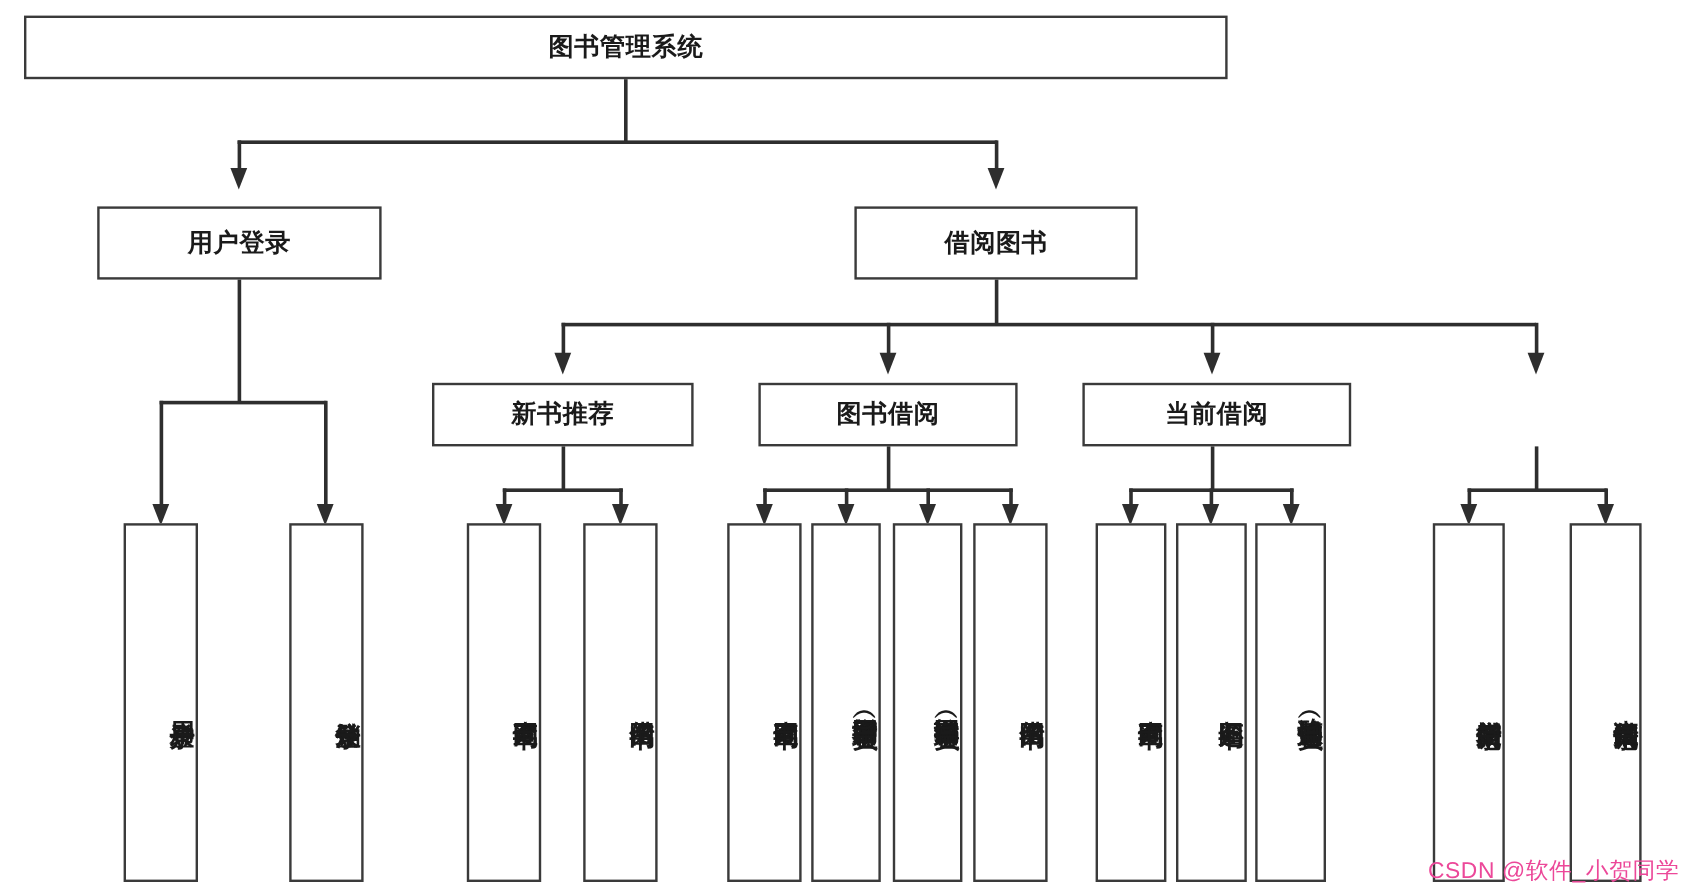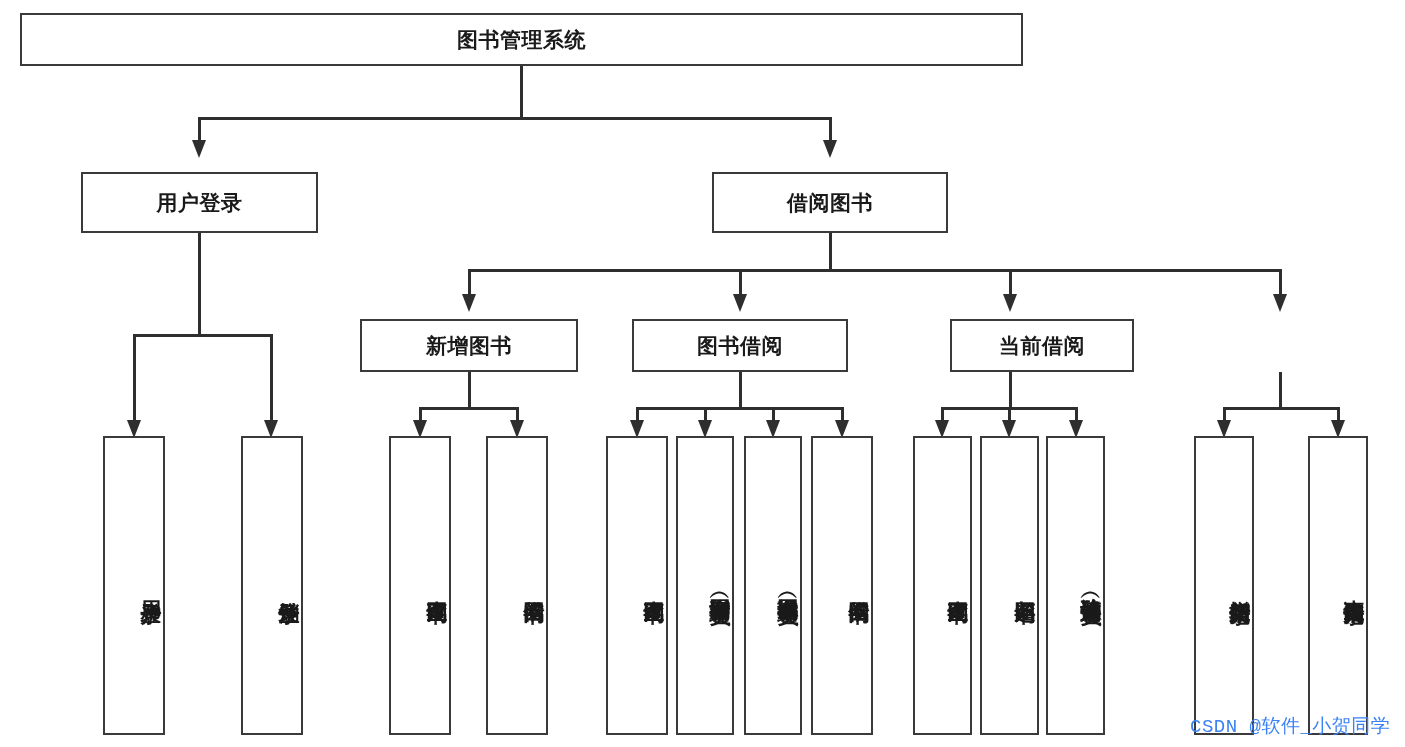--- a/index.html
+++ b/index.html
@@ -56,26 +56,25 @@
   .arrow {
     position: absolute;
     width: 0;
     height: 0;
     border-left: 7px solid transparent;
     border-right: 7px solid transparent;
     border-top: 18px solid #2e2e2e;
   }
   .watermark {
     position: absolute;
-    color: #3b82f6;
+    color: #ec4899;
     font-size: 19px;
     white-space: nowrap;
     letter-spacing: 0.5px;
     pointer-events: none;
-    font-family: Liberation Mono, monospace;
   }
 </style>
 </head>
 <body>
 
 <div id="canvas">
 
   <div class="node horiz" style="left:20px; top:13px; width:1003px; height:53px;">
     <span class="node-label">图书管理系统</span>
   </div>
@@ -106,26 +105,26 @@
   <div class="line vline" style="left:468px; top:269px; width:2.5px; height:27px;"></div>
   <div class="arrow" style="left:462px; top:294px;"></div>
   <div class="line vline" style="left:739px; top:269px; width:2.5px; height:27px;"></div>
   <div class="arrow" style="left:733px; top:294px;"></div>
   <div class="line vline" style="left:1009px; top:269px; width:2.5px; height:27px;"></div>
   <div class="arrow" style="left:1003px; top:294px;"></div>
   <div class="line vline" style="left:1279px; top:269px; width:2.5px; height:27px;"></div>
   <div class="arrow" style="left:1273px; top:294px;"></div>
 
   <div class="node horiz" style="left:360px; top:319px; width:218px; height:53px;">
-    <span class="node-label">新增图书</span>
+    <span class="node-label">新书推荐</span>
   </div>
   <div class="node horiz" style="left:632px; top:319px; width:216px; height:53px;">
     <span class="node-label">图书借阅</span>
   </div>
-  <div class="node horiz" style="left:950px; top:319px; width:184px; height:53px;">
+  <div class="node horiz" style="left:902px; top:319px; width:224px; height:53px;">
     <span class="node-label">当前借阅</span>
   </div>
 
   <div class="line vline" style="left:468px; top:372px; width:2.5px; height:37px;"></div>
   <div class="line hline" style="left:419px; top:407px; width:100px; height:2.5px;"></div>
   <div class="line vline" style="left:419px; top:407px; width:2.5px; height:15px;"></div>
   <div class="arrow" style="left:413px; top:420px;"></div>
   <div class="line vline" style="left:516px; top:407px; width:2.5px; height:15px;"></div>
   <div class="arrow" style="left:510px; top:420px;"></div>
 

